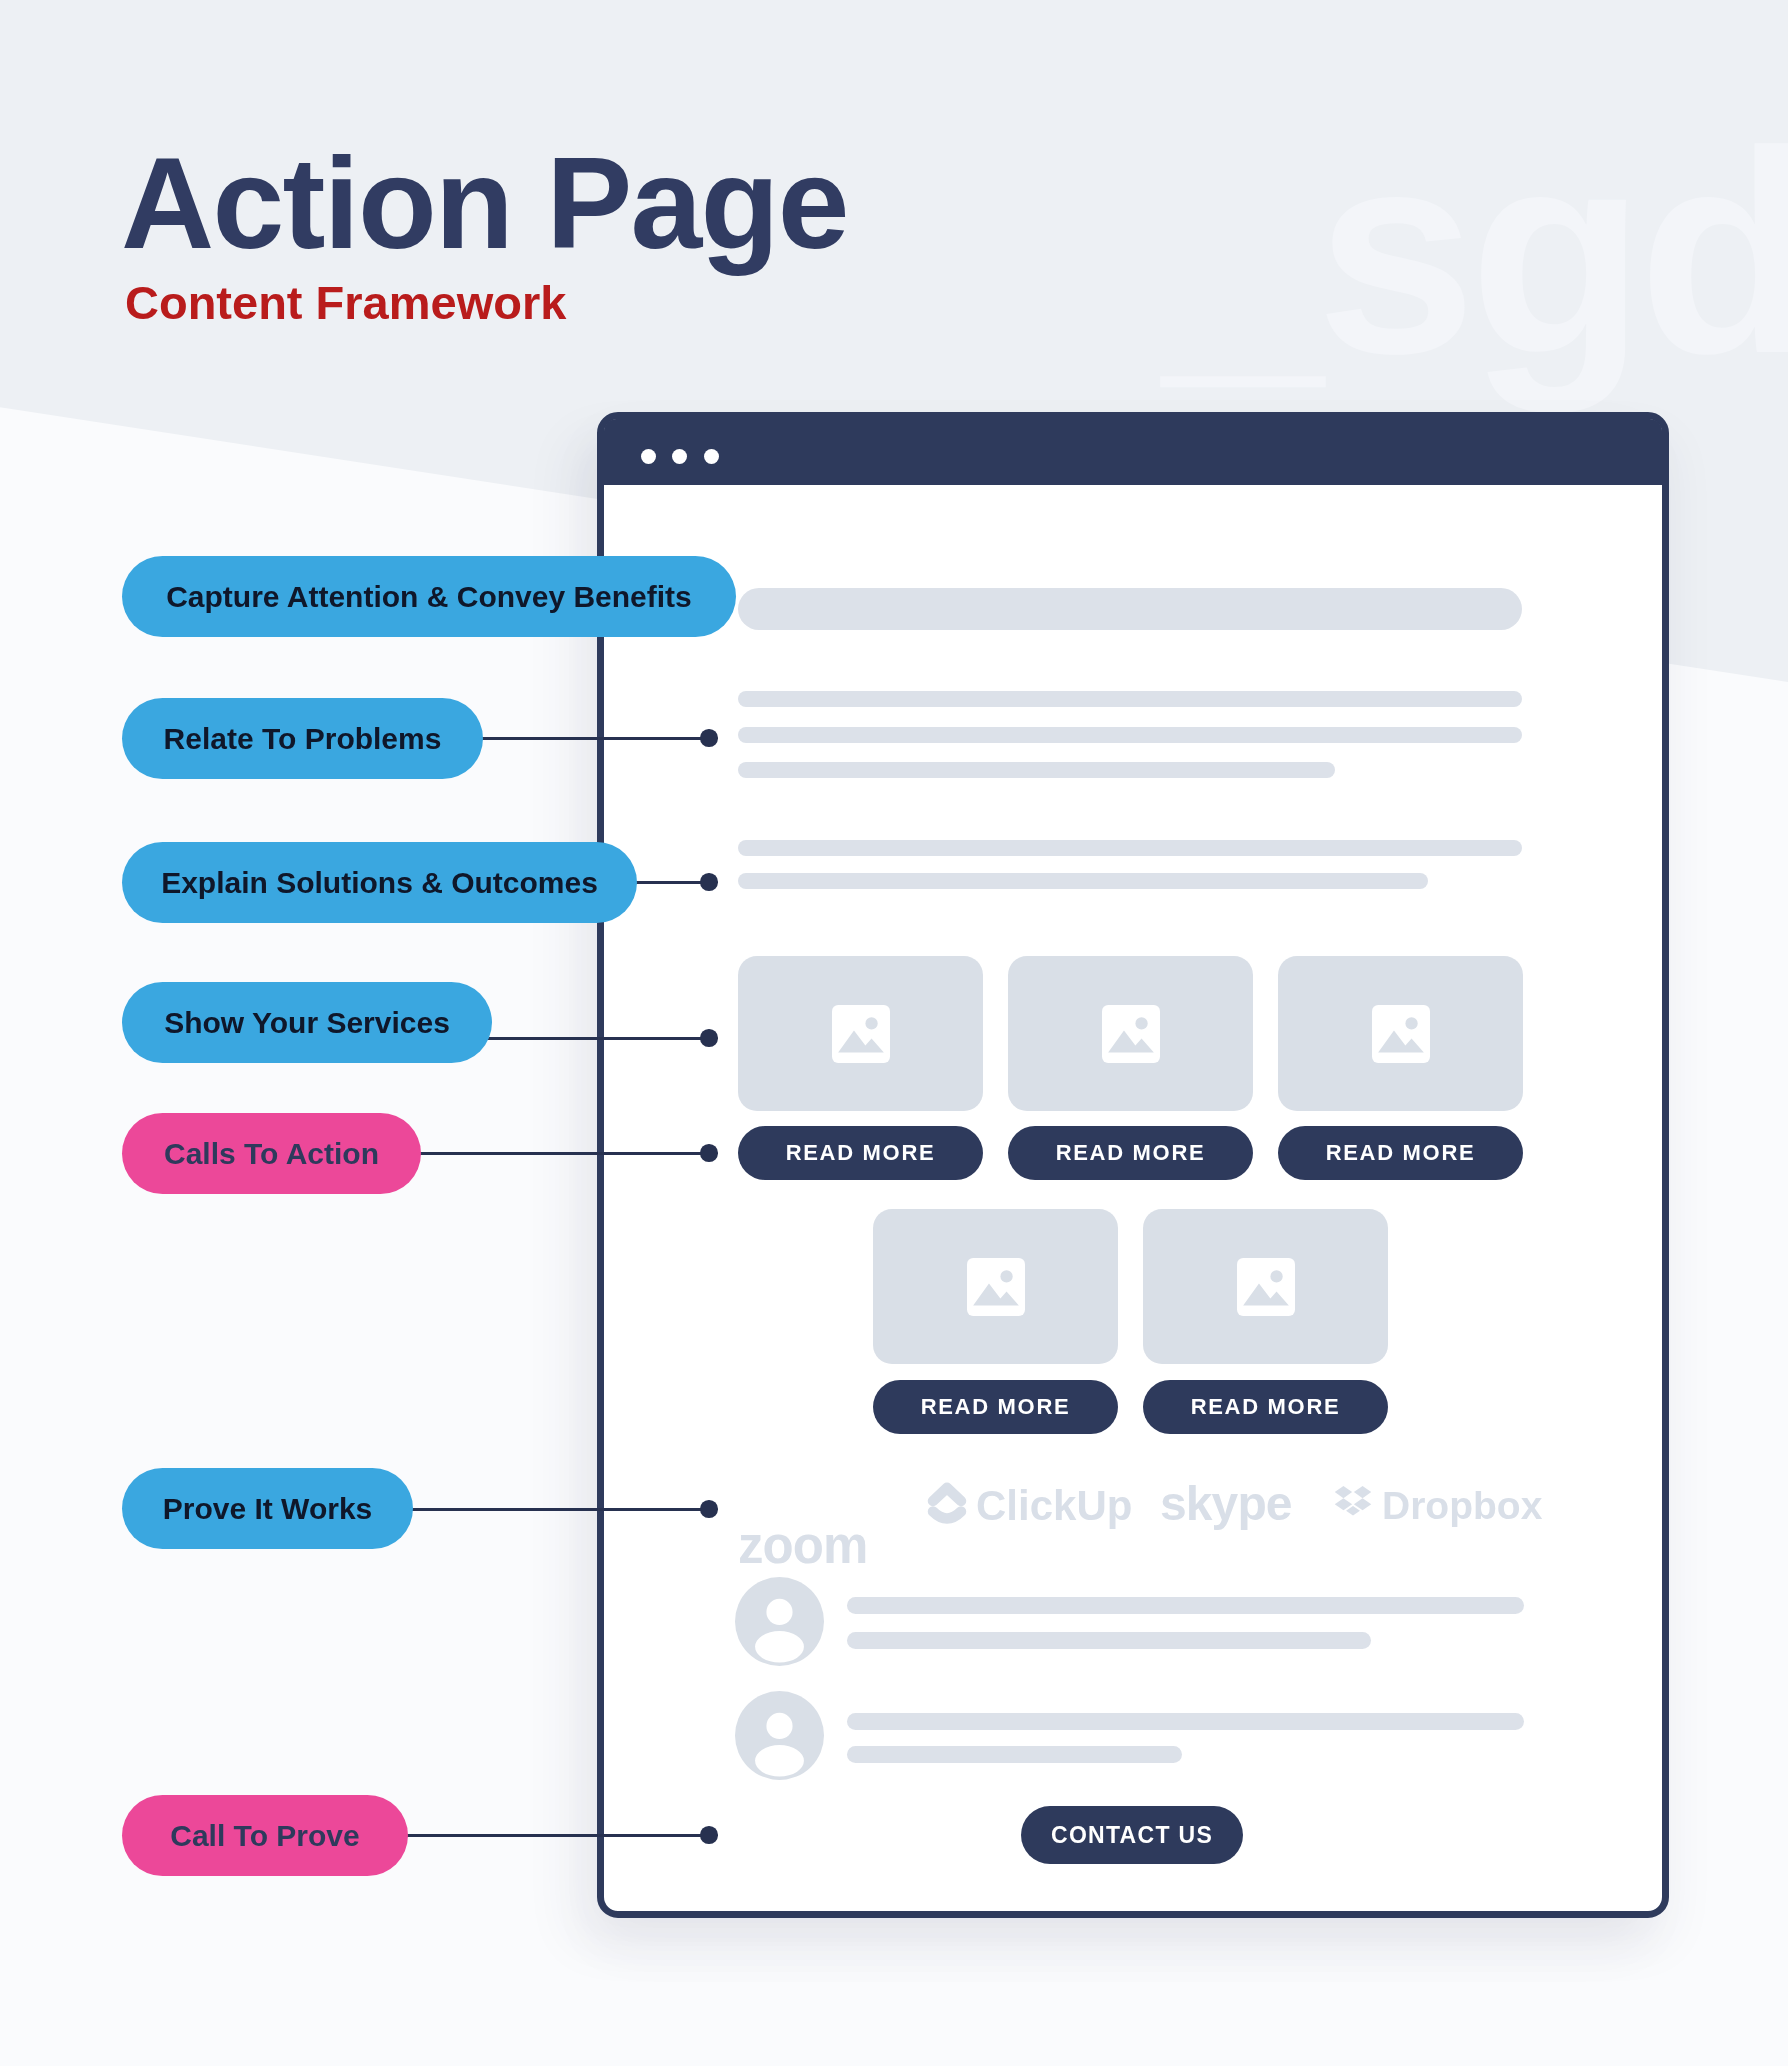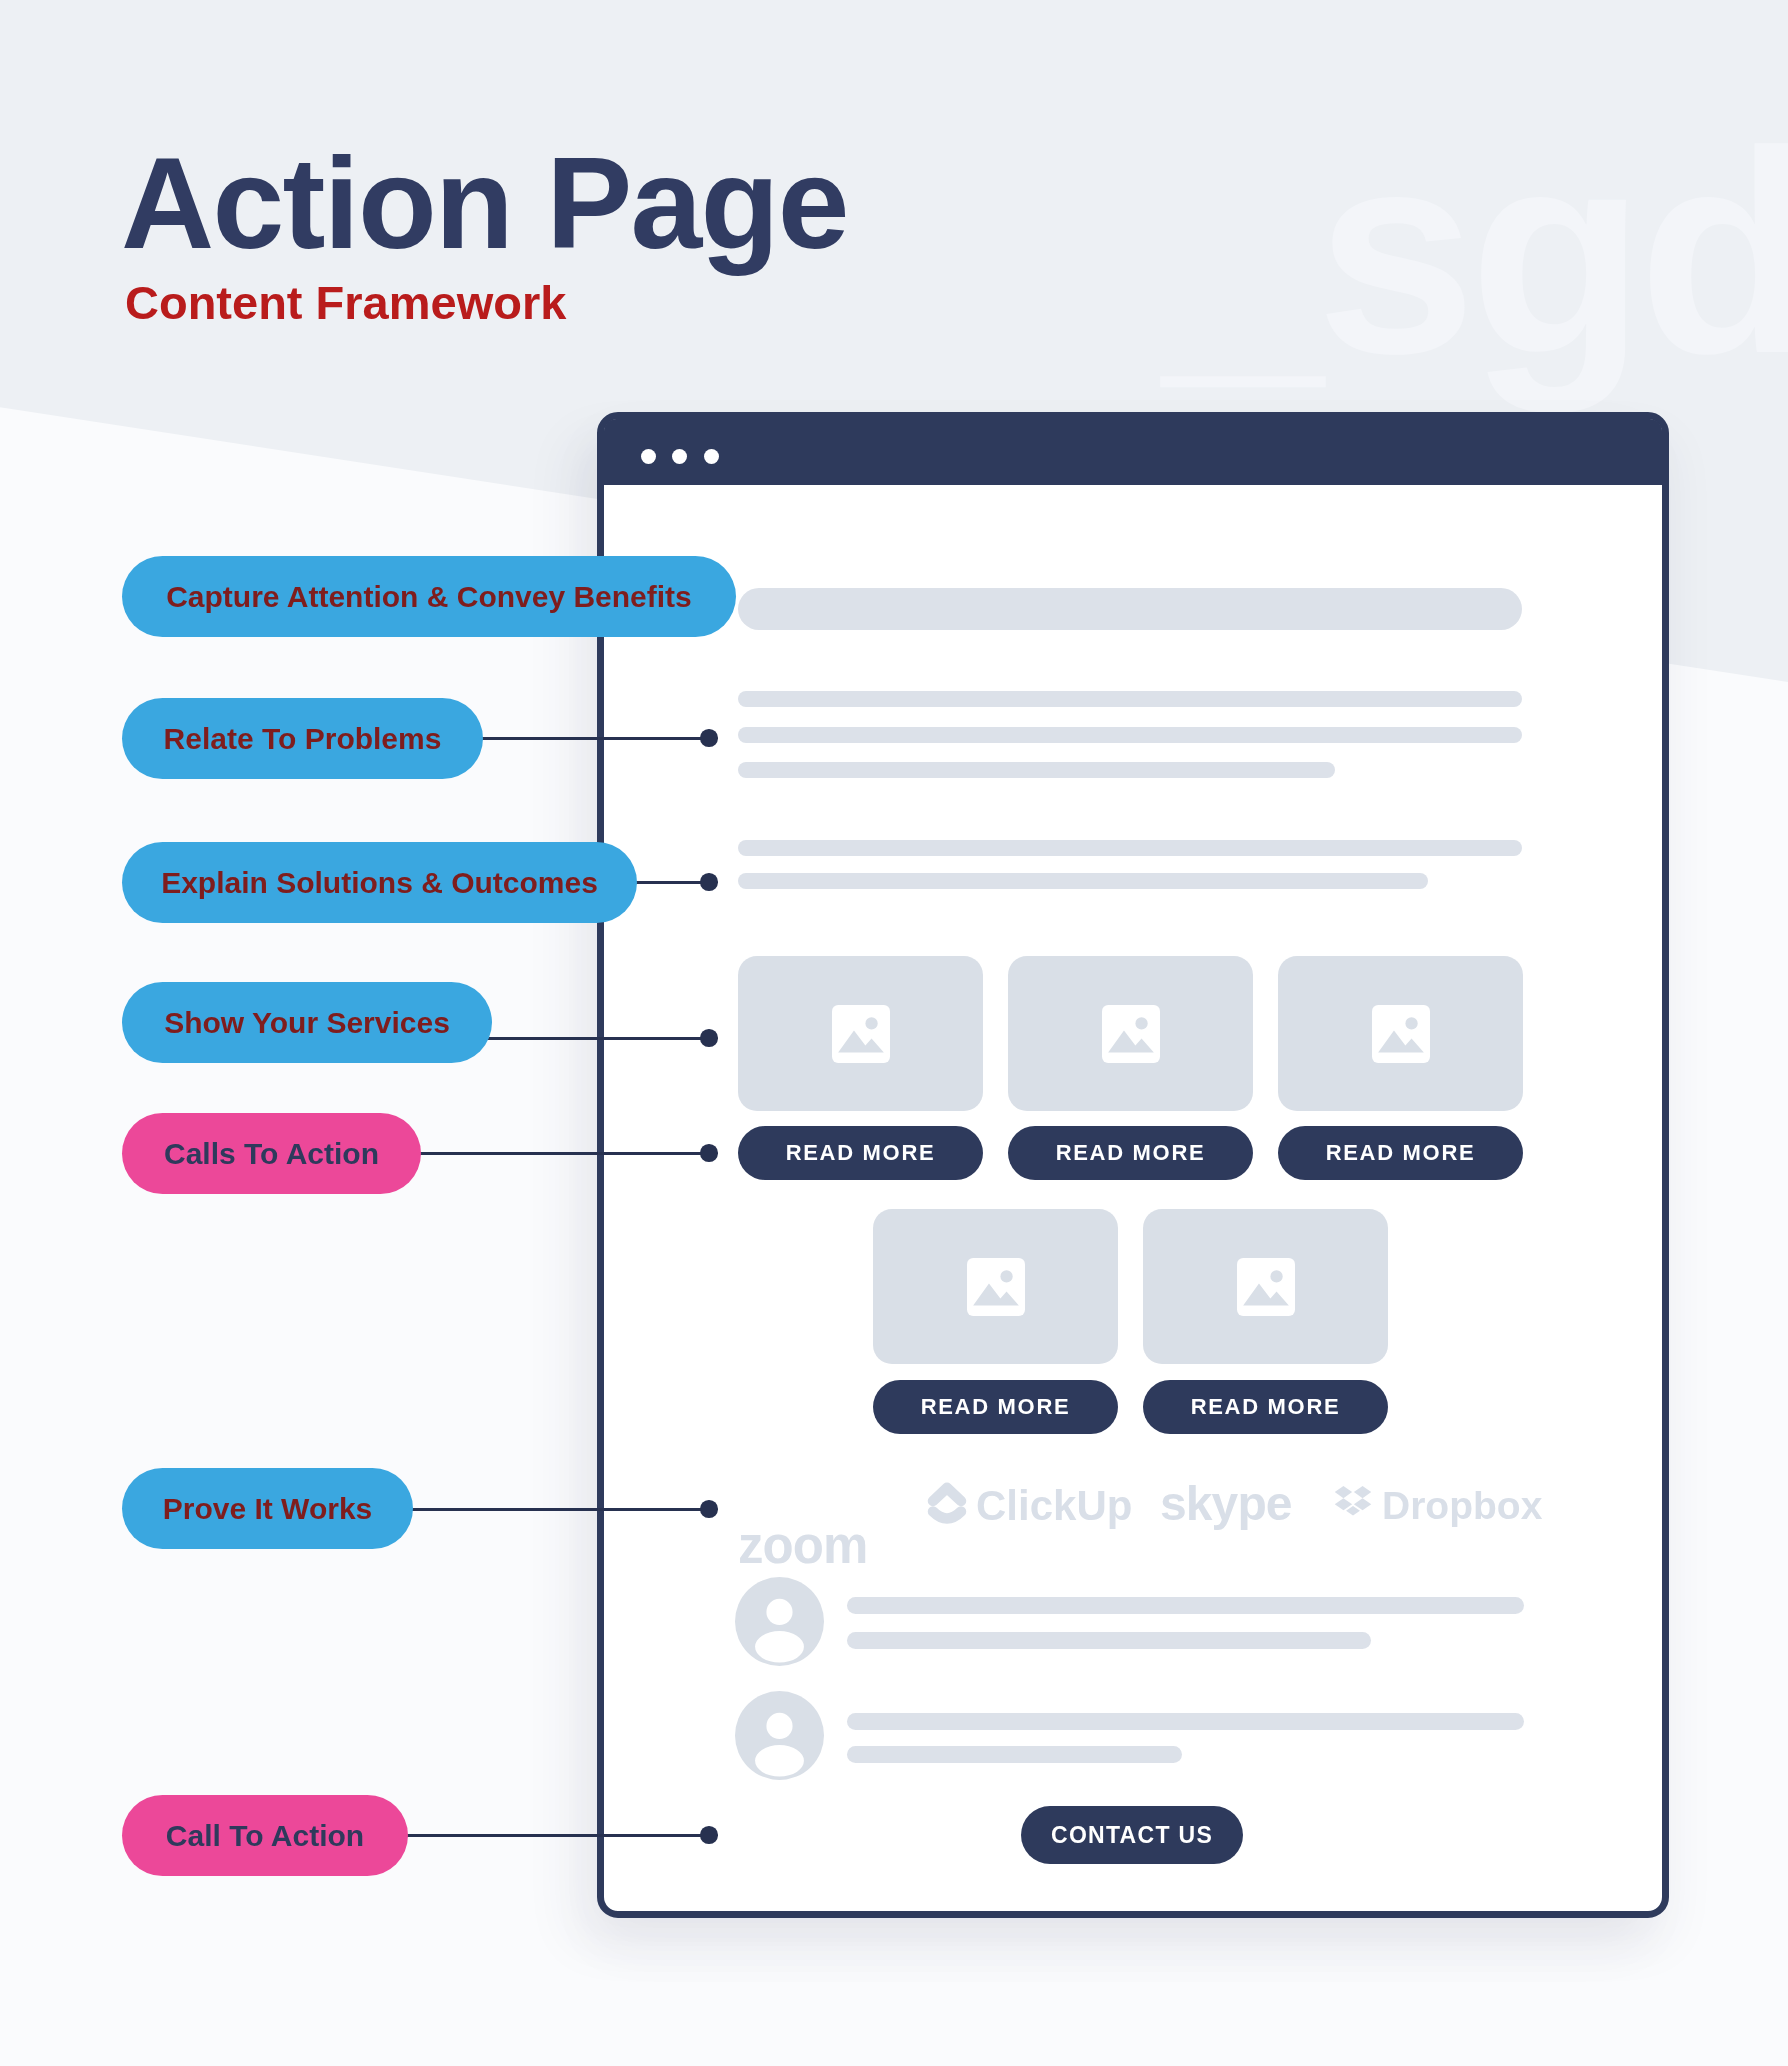--- a/index.html
+++ b/index.html
@@ -46,21 +46,21 @@
   .logo-dropbox-text{left:1382px;top:1484px;font-size:39px;font-weight:700;}
   .logo-icon{position:absolute;z-index:3;}
 
   
   .avatar{position:absolute;width:89px;height:89px;border-radius:50%;background:#d9dfe7;
           overflow:hidden;z-index:3;}
 
   
   .pill{position:absolute;height:81px;border-radius:41px;display:flex;align-items:center;
         justify-content:center;z-index:6;font-weight:700;font-size:30px;white-space:nowrap;}
-  .pill-blue{background:#3aa7e0;color:#7f1d1d;text-align:right;}
+  .pill-blue{background:#3aa7e0;color:#0f172a;text-align:right;}
   .pill-yellow{background:#ec4899;color:#2e3a5c;}
 
   .connector{position:absolute;height:2.6px;background:#273150;z-index:5;}
   .dot{position:absolute;width:17.5px;height:17.5px;border-radius:50%;background:#273150;z-index:5;}
 </style>
 </head>
 <body>
 
 <div id="stage">
 
@@ -184,16 +184,16 @@
 
   <div class="connector" style="left:397px;top:1834px;width:312px;"></div>
   <div class="dot" style="left:700px;top:1826px;"></div>
 
   <div class="pill pill-blue" style="left:122px;top:556px;width:614px;">Capture Attention &amp; Convey Benefits</div>
   <div class="pill pill-blue" style="left:122px;top:698px;width:361px;">Relate To Problems</div>
   <div class="pill pill-blue" style="left:122px;top:842px;width:515px;">Explain Solutions &amp; Outcomes</div>
   <div class="pill pill-blue" style="left:122px;top:982px;width:370px;">Show Your Services</div>
   <div class="pill pill-yellow" style="left:122px;top:1113px;width:299px;">Calls To Action</div>
   <div class="pill pill-blue" style="left:122px;top:1468px;width:291px;">Prove It Works</div>
-  <div class="pill pill-yellow" style="left:122px;top:1795px;width:286px;">Call To Action</div>
+  <div class="pill pill-yellow" style="left:122px;top:1795px;width:286px;">Call To Prove</div>
 
 </div>
 
 
 </body></html>

